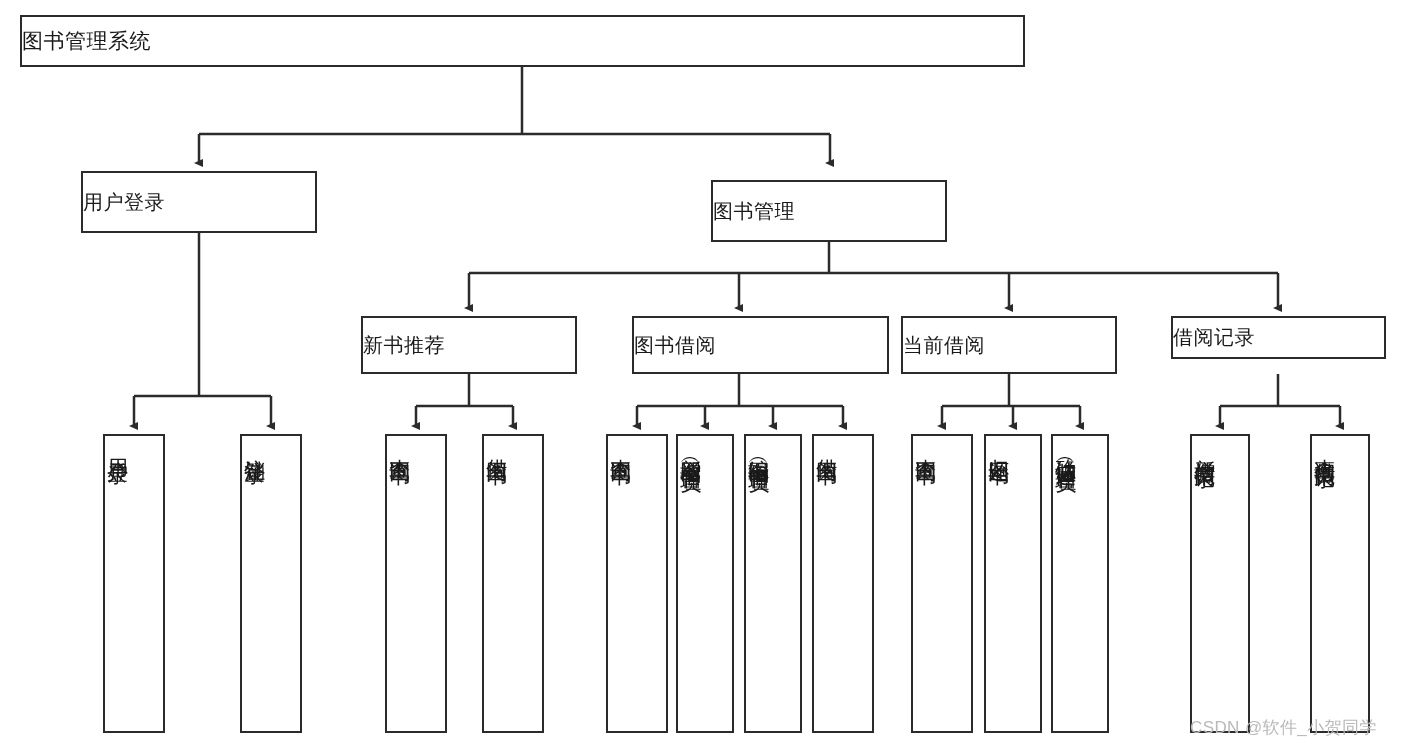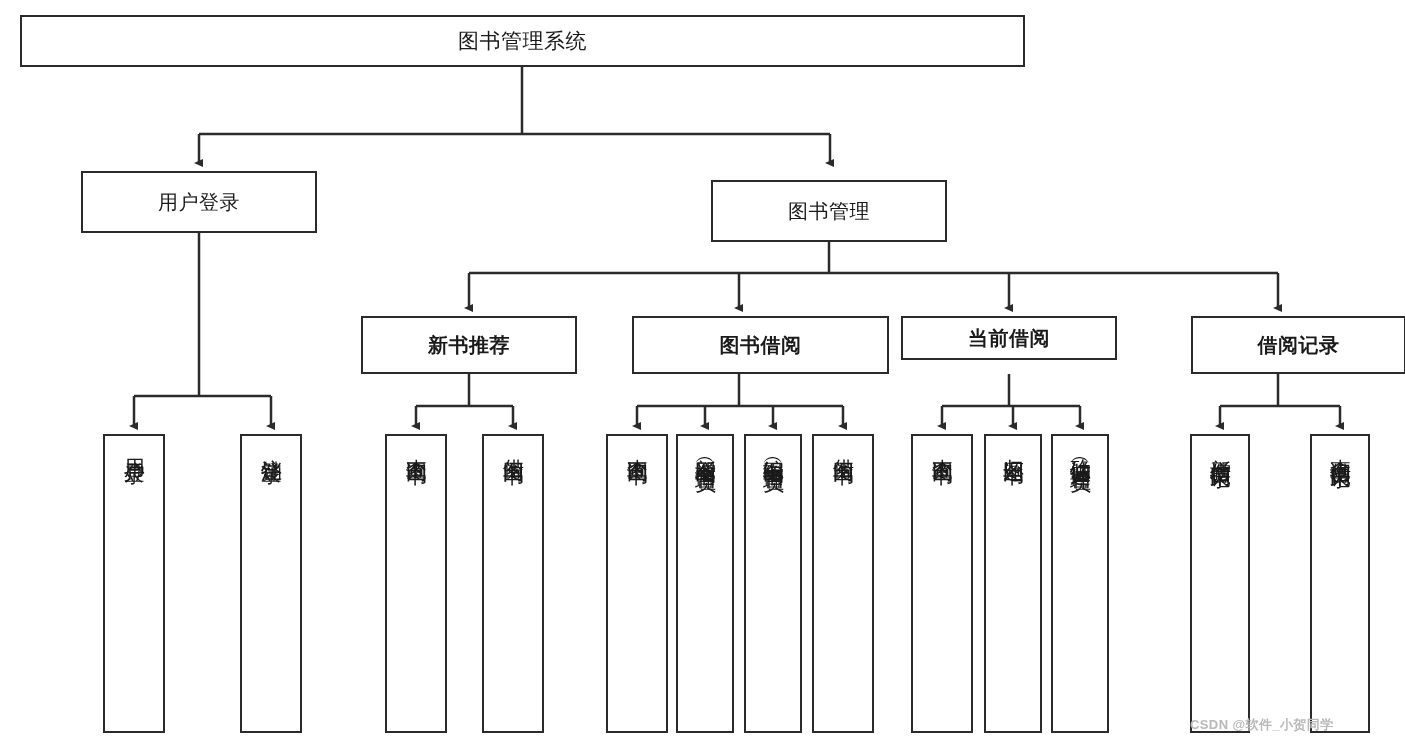--- a/index.html
+++ b/index.html
@@ -25,58 +25,55 @@
     height: 747px;
     pointer-events: none;
   }
   .node {
     position: absolute;
     box-sizing: border-box;
     background: #ffffff;
     border: 2px solid #2b2b2b;
     display: flex;
     align-items: center;
-    justify-content: center;
     color: #1a1a1a;
   }
   .node-label {
     display: block;
     text-align: center;
     line-height: 1.12;
     letter-spacing: 0.5px;
   }
   .lvl0 {
     font-size: 21px;
   }
   .lvl1 {
     font-size: 20px;
   }
   .lvl2 {
     font-size: 20px;
-    font-weight: bold;
   }
   .leaf .node-label {
     writing-mode: vertical-rl;
     text-orientation: upright;
     font-size: 21px;
     line-height: 1.18;
     letter-spacing: 2px;
   }
   .leaf {
     align-items: flex-start;
     padding-top: 6px;
   }
   .watermark {
     position: absolute;
     color: #b9b9b9;
-    font-size: 13px;
+    font-size: 17px;
     letter-spacing: 0.4px;
     white-space: nowrap;
     font-family: "Liberation Sans", "DejaVu Sans", sans-serif;
-    font-weight: bold;
   }
 </style>
 </head>
 <body>
 
 <div id="canvas">
 
   <svg id="wires" viewBox="0 0 1405 747">
     <defs>
       <marker id="arrow" markerWidth="10" markerHeight="10" refX="5" refY="5" orient="auto" markerUnits="userSpaceOnUse">
@@ -137,24 +134,24 @@
   <div class="node lvl1" style="left:711px; top:180px; width:236px; height:62px;">
     <span class="node-label">图书管理</span>
   </div>
 
   <div class="node lvl2" style="left:361px; top:316px; width:216px; height:58px;">
     <span class="node-label">新书推荐</span>
   </div>
   <div class="node lvl2" style="left:632px; top:316px; width:257px; height:58px;">
     <span class="node-label">图书借阅</span>
   </div>
-  <div class="node lvl2" style="left:901px; top:316px; width:216px; height:44px;">
+  <div class="node lvl2" style="left:901px; top:316px; width:216px; height:58px;">
     <span class="node-label">当前借阅</span>
   </div>
-  <div class="node lvl2" style="left:1171px; top:316px; width:215px; height:58px;margin-left:20px;">
+  <div class="node lvl2" style="left:1171px; top:316px; width:215px; height:43px;">
     <span class="node-label">借阅记录</span>
   </div>
 
   <div class="node leaf" style="left:103px; top:434px; width:62px; height:299px;">
     <span class="node-label">用户登录</span>
   </div>
   <div class="node leaf" style="left:240px; top:434px; width:62px; height:299px;">
     <span class="node-label">注销登录</span>
   </div>
   <div class="node leaf" style="left:385px; top:434px; width:62px; height:299px;">

